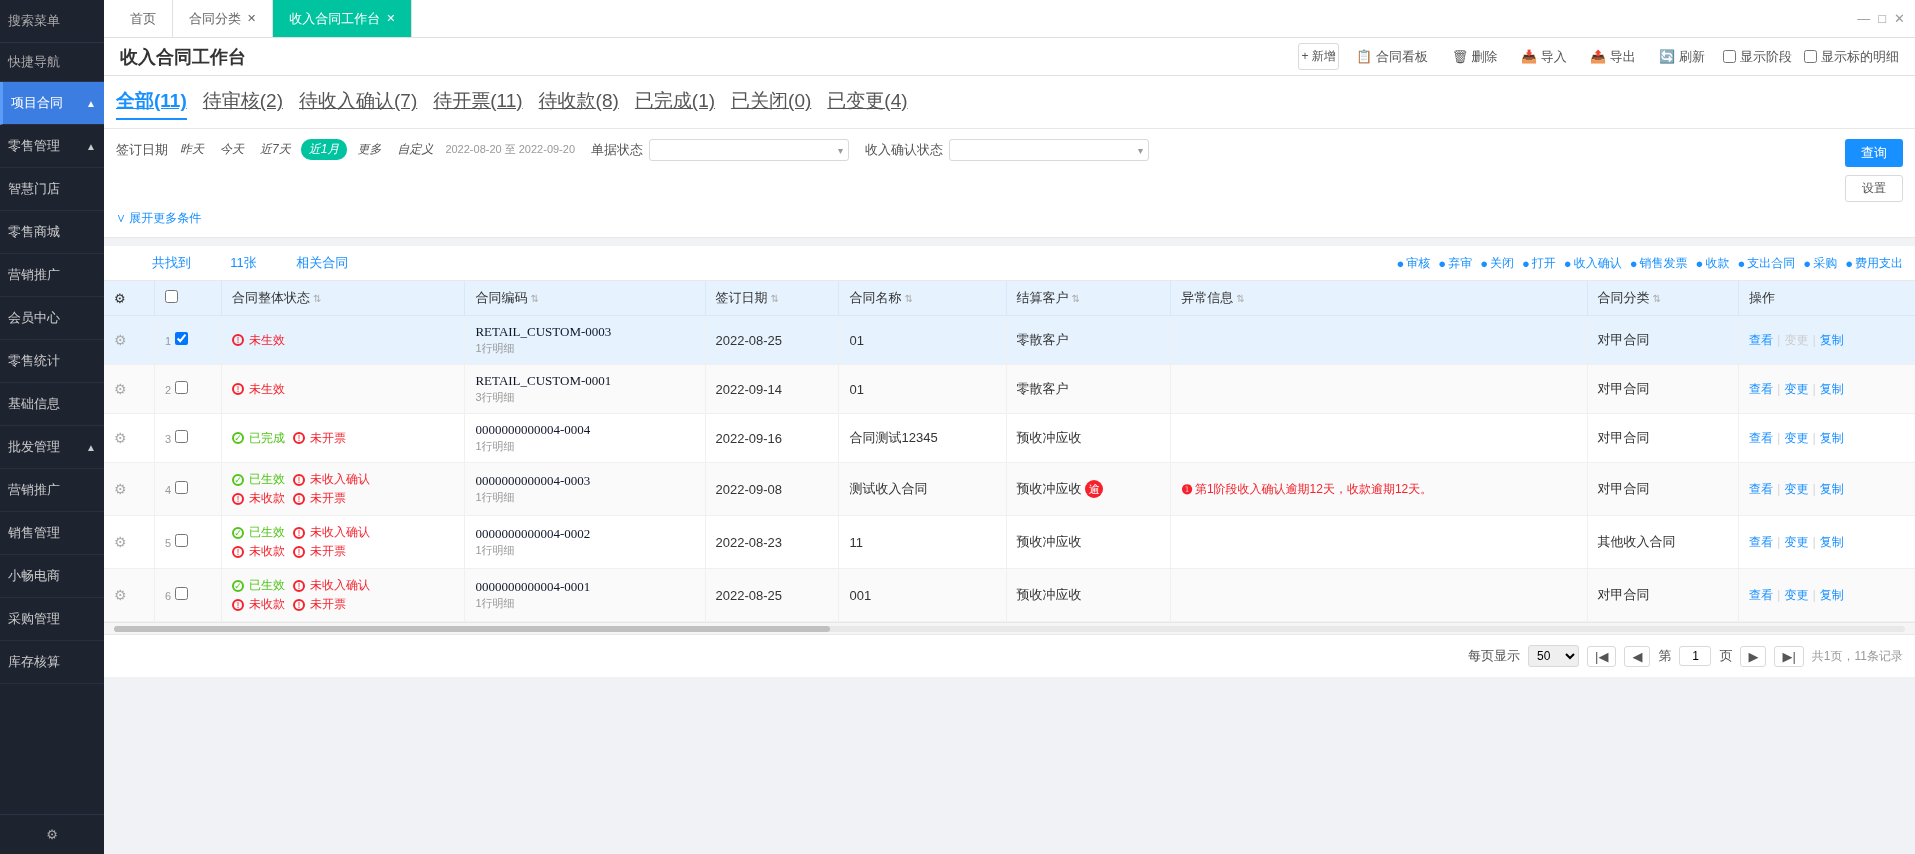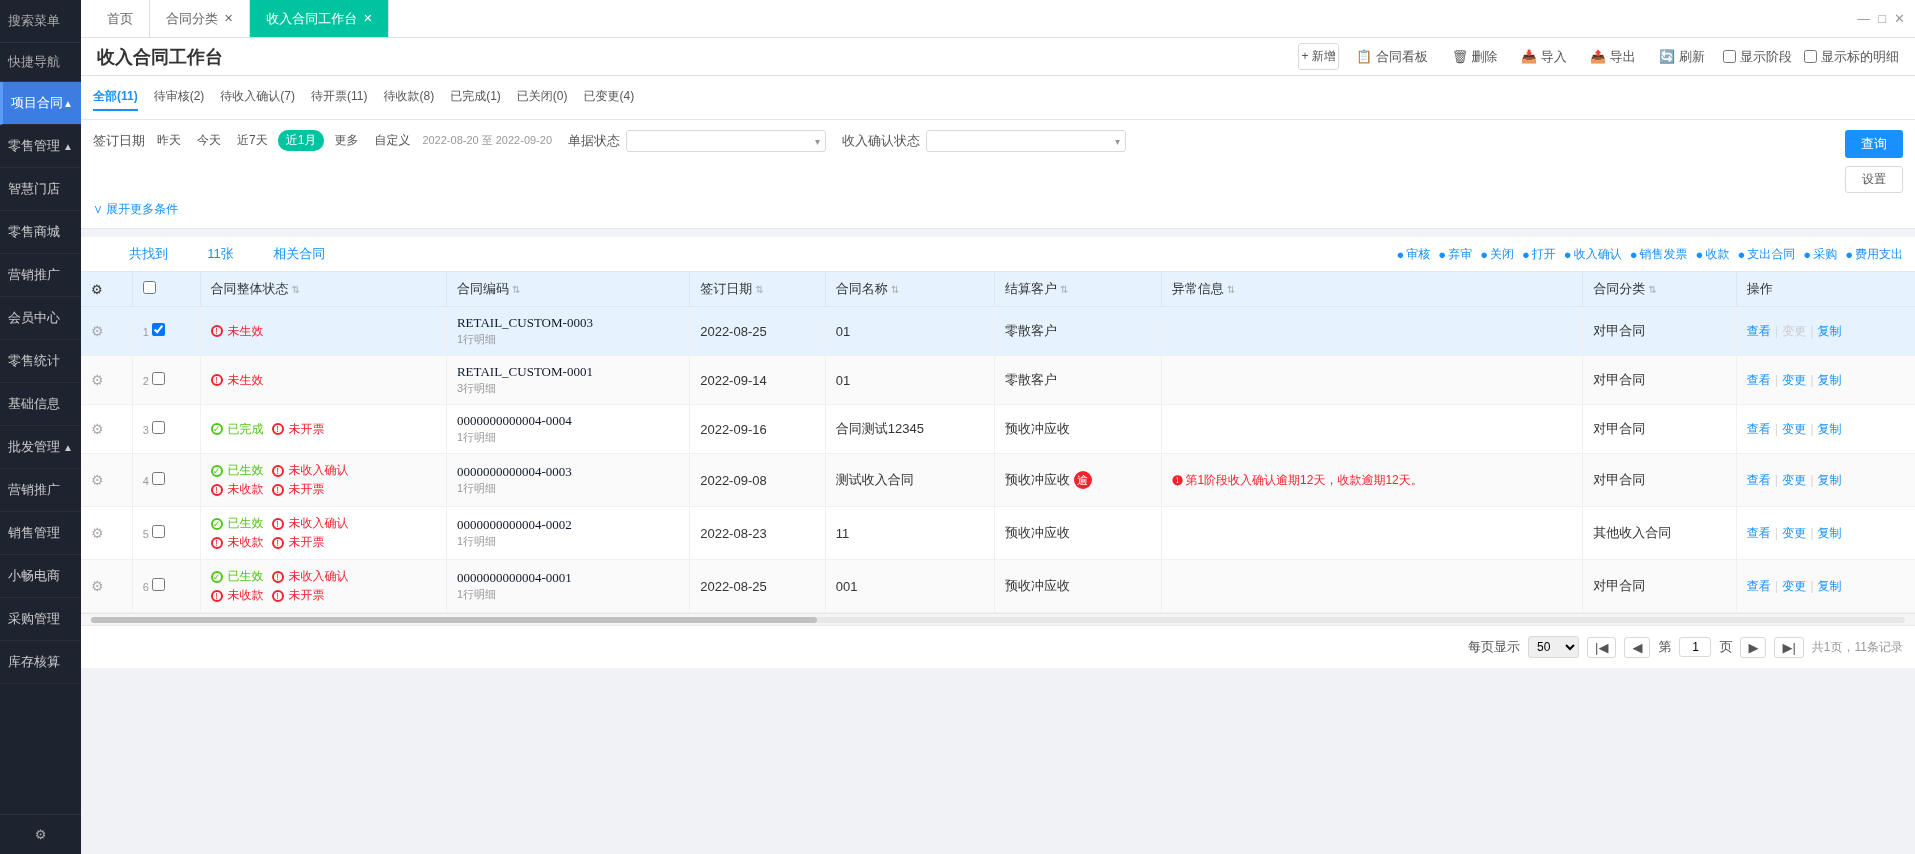--- a/index.html
+++ b/index.html
@@ -1,19 +1,19 @@
 <!DOCTYPE html>
 <html><head>
   <meta charset="utf-8">
   <style>
     * { box-sizing: border-box; margin: 0; padding: 0; font-family: 'Microsoft YaHei', Arial, sans-serif; font-size: 13px; }
     body { display: flex; height: 854px; overflow: hidden; background: #f0f2f5; }
 
     
-    .sidebar { width: 81px; background: #1e2330; color: #ccc; display: flex; flex-direction: column; height: 100%; flex-shrink: 0; }
+    .sidebar { width: 104px; background: #1e2330; color: #ccc; display: flex; flex-direction: column; height: 100%; flex-shrink: 0; }
     .sidebar-search { padding: 12px 8px; color: #aaa; font-size: 13px; border-bottom: 1px solid #2e3347; cursor: pointer; }
     .sidebar-quick { padding: 10px 8px; color: #aaa; font-size: 13px; border-bottom: 1px solid #2e3347; cursor: pointer; }
     .sidebar-item { padding: 12px 8px; color: #ccc; font-size: 13px; cursor: pointer; display: flex; align-items: center; justify-content: space-between; border-bottom: 1px solid #2a2e3d; }
     .sidebar-item.active { background: #3b7de0; color: #fff; border-left: 3px solid #5b9cf6; }
     .sidebar-item .arrow { font-size: 10px; }
     .sidebar-bottom { margin-top: auto; padding: 12px 8px; border-top: 1px solid #2e3347; color: #aaa; cursor: pointer; text-align: center; }
 
     
     .main { flex: 1; display: flex; flex-direction: column; overflow: hidden; }
 
@@ -25,25 +25,25 @@
     .tab .close-btn { margin-left: 6px; font-size: 11px; cursor: pointer; }
     .tab-actions { display: flex; gap: 8px; color: #999; font-size: 16px; }
     .tab-actions span { cursor: pointer; }
     .page-title { font-size: 18px; font-weight: bold; color: #333; margin-bottom: 12px; }
     .toolbar-btn { display: flex; align-items: center; gap: 3px; color: #555; cursor: pointer; font-size: 12px; padding: 3px 6px; border-radius: 3px; }
     .checkbox-label { display: flex; align-items: center; gap: 4px; font-size: 12px; color: #555; }
     .toolbar-right { margin-left: auto; display: flex; gap: 12px; align-items: center; }
 
     
     .filter-tabs { background: #fff; padding: 8px 12px; display: flex; align-items: center; gap: 16px; border-bottom: 1px solid #e8e8e8; }
-    .filter-tab { color: #555; cursor: pointer; font-size: 12px; padding: 4px 0; border-bottom: 2px solid transparent; }
+    .filter-tab { color: #555; cursor: pointer; font-size: 19px; padding: 4px 0; border-bottom: 2px solid transparent; text-decoration: underline; }
     .filter-tab.active { color: #1890ff; border-bottom: 2px solid #1890ff; font-weight: bold; }
     .filter-item { display: flex; align-items: center; gap: 6px; font-size: 12px; color: #555; }
     .filter-item label { color: #555; white-space: nowrap; }
-    .filter-dates { display: flex; gap: 4px; }
+    .filter-dates { display: flex; gap: 4px; font-style: italic; }
     .filter-date-btn { padding: 2px 6px; border-radius: 3px; cursor: pointer; color: #555; font-size: 12px; }
     .filter-date-btn.active { background: #00c4a0; color: #fff; border-radius: 10px; padding: 2px 8px; }
     .date-range { color: #999; font-size: 11px; }
     .filter-select select, .filter-select-box { border: 1px solid #d9d9d9; border-radius: 3px; padding: 3px 24px 3px 8px; font-size: 12px; color: #555; min-width: 180px; appearance: none; background: #fff; position: relative; cursor: pointer; }
     .select-wrapper { position: relative; display: inline-block; }
     .select-wrapper::after { content: '▾'; position: absolute; right: 6px; top: 50%; transform: translateY(-50%); font-size: 10px; color: #999; pointer-events: none; }
     .expand-btn { color: #1890ff; cursor: pointer; font-size: 12px; display: flex; align-items: center; gap: 3px; }
     .query-btn { background: #1890ff; color: #fff; border: none; padding: 5px 16px; border-radius: 3px; cursor: pointer; font-size: 13px; }
     .setting-btn { background: #fff; color: #555; border: 1px solid #d9d9d9; padding: 4px 12px; border-radius: 3px; cursor: pointer; font-size: 12px; margin-top: 4px; }
 

